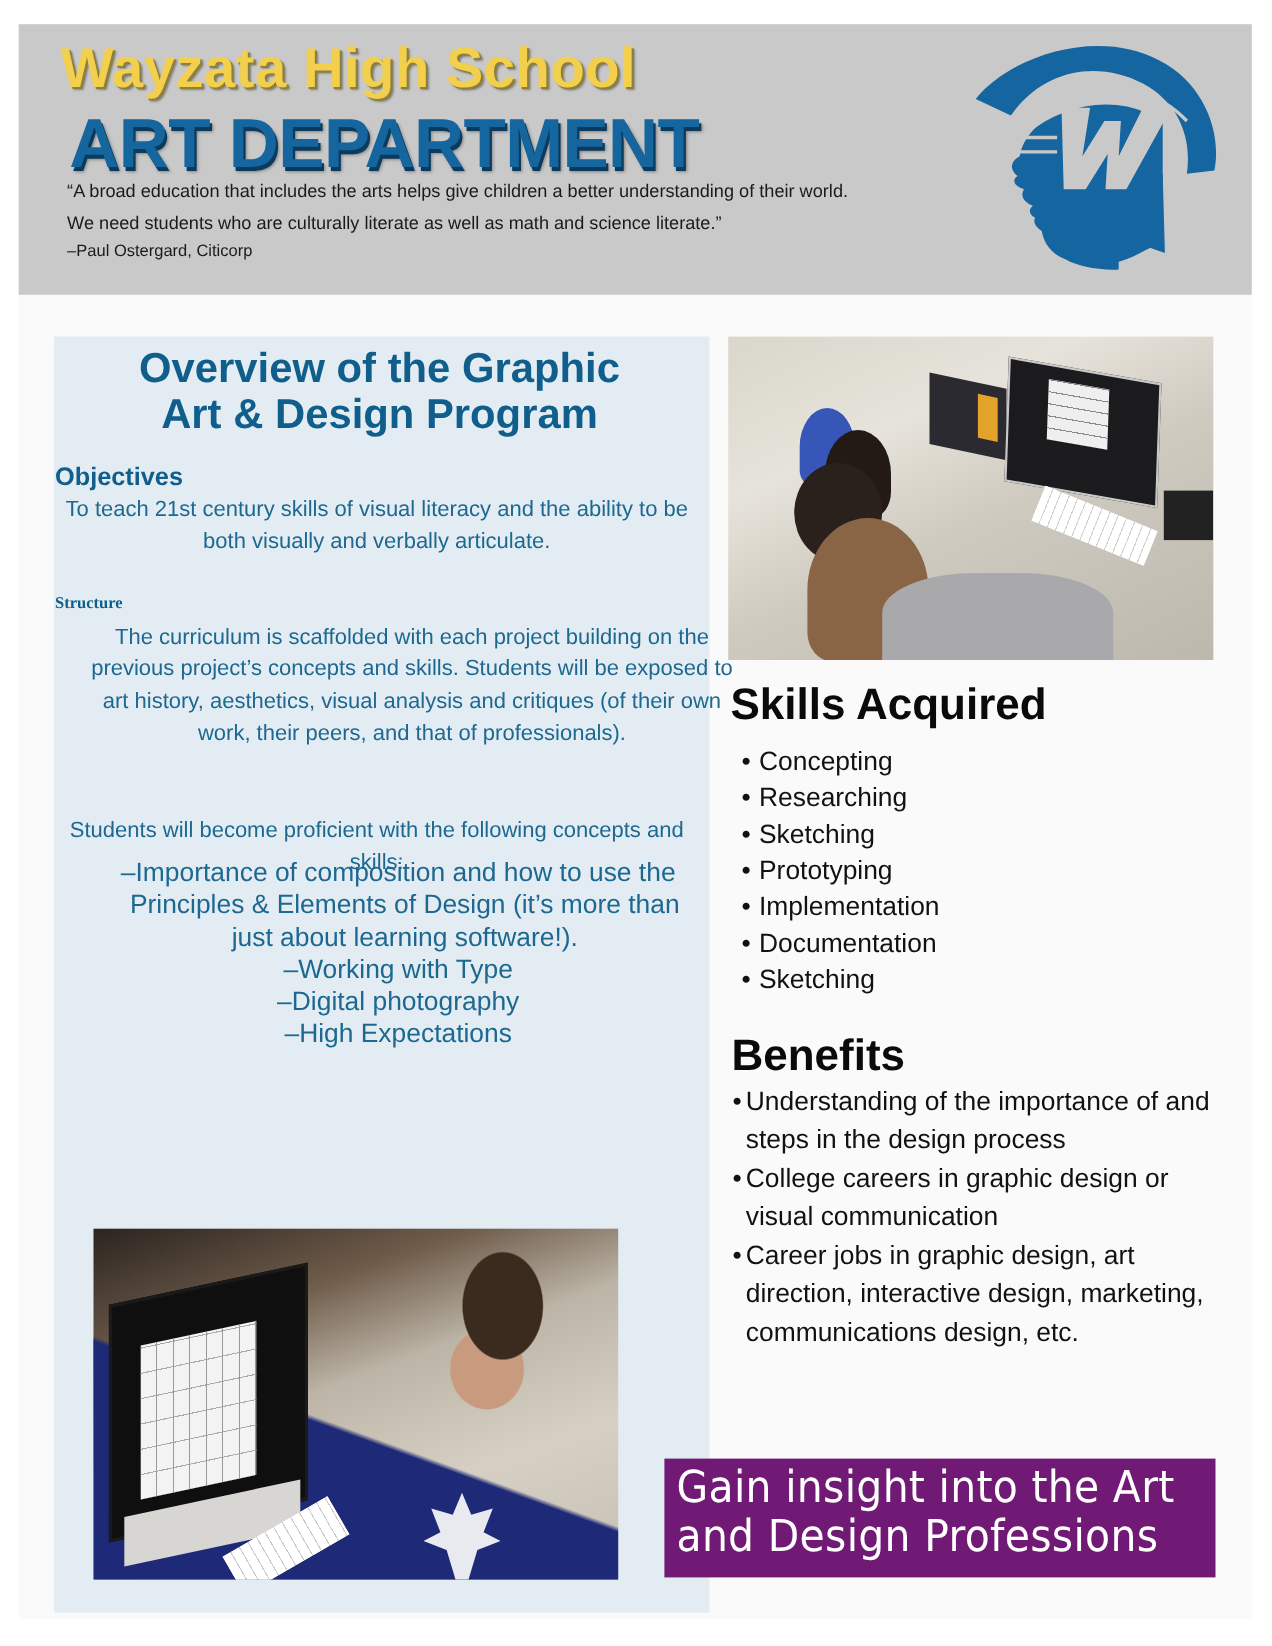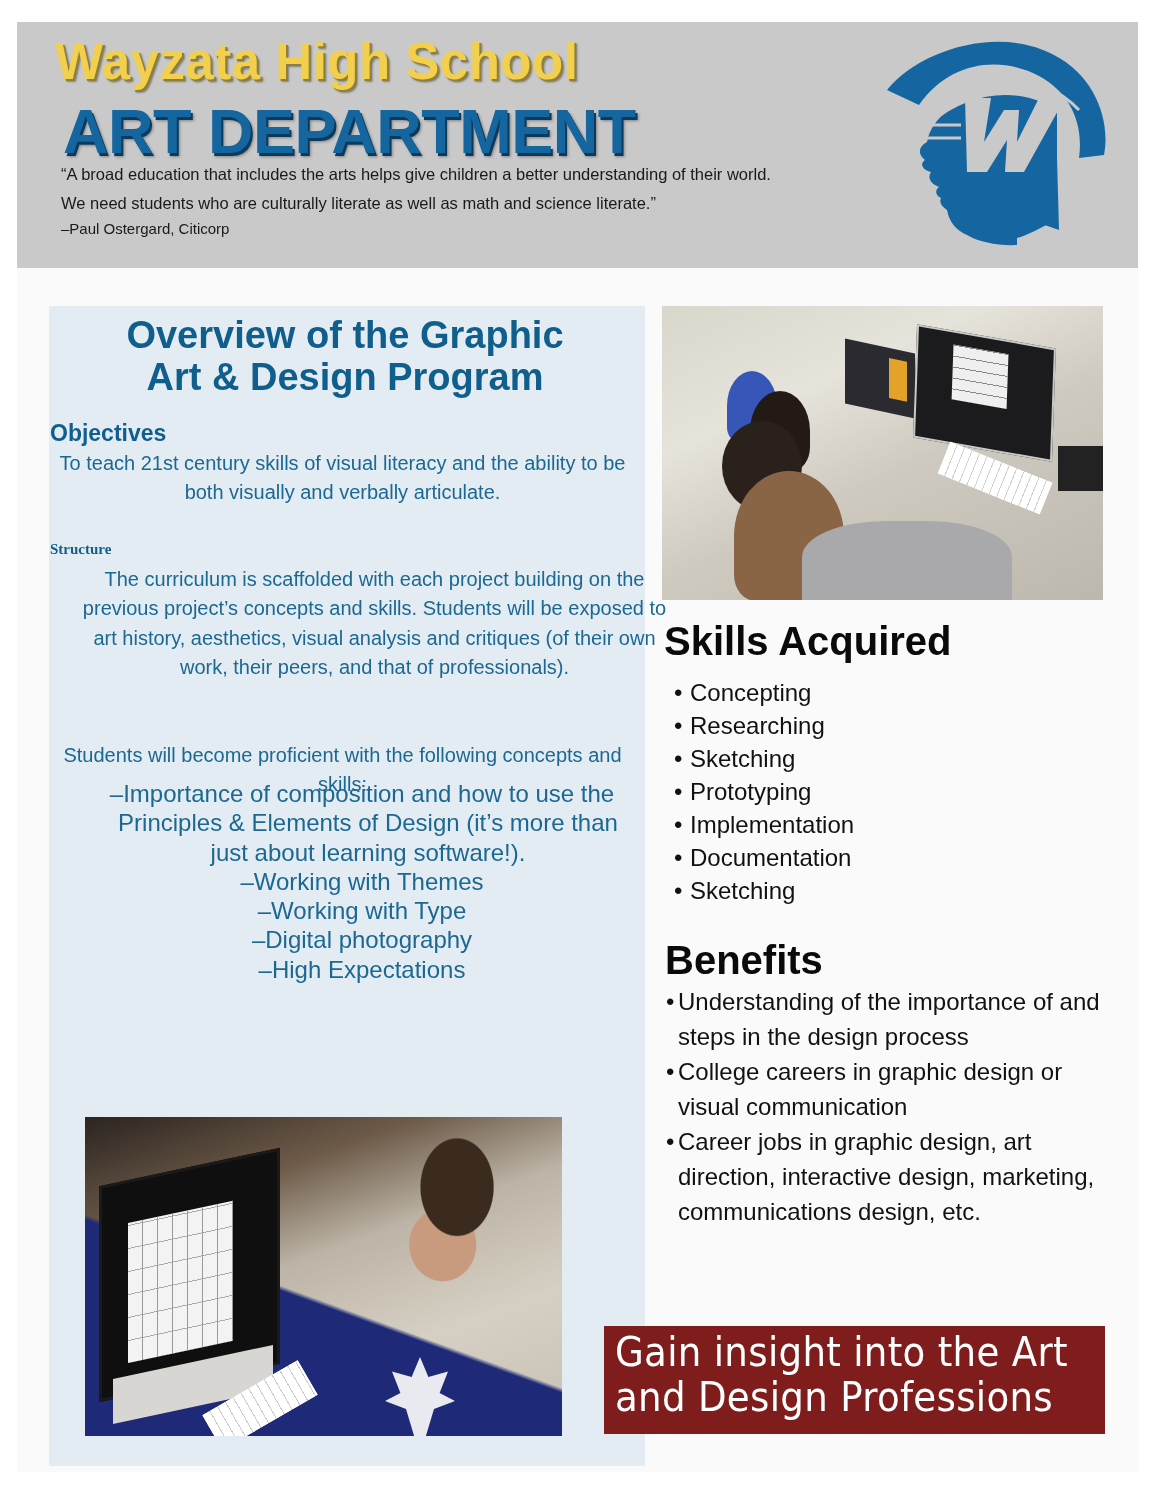--- a/index.html
+++ b/index.html
@@ -168,21 +168,21 @@
       font-size: 40px; line-height: 48px; font-weight: bold; color: #0a0a0a;
     }
     .benefits-list {
       position: absolute; left: 664px; top: 984px; width: 450px; margin: 0; padding: 0; list-style: none;
       font-size: 24px; line-height: 35px; color: #111;
     }
     .benefits-list li { padding-left: 14px; text-indent: -12px; }
     .benefits-list li .bullet { display: inline-block; width: 12px; text-indent: 0; }
     .cta-box {
       position: absolute; left: 604px; top: 1326px; width: 501px; height: 108px;
-      background: #7f1d1d; color: #ffffff;
+      background: #701a75; color: #ffffff;
       box-sizing: border-box; padding: 4px 0 0 11px;
     }
     .cta-line {
       display: block; font-family: "DejaVu Sans", sans-serif; font-weight: 500;
       font-size: 40px; line-height: 45px; letter-spacing: 0.3px;
       transform: scaleX(0.93); transform-origin: left;
     }
   </style>
 </head>
 <body>
@@ -229,21 +229,20 @@
   <h3 class="sub-heading sub-objectives">Objectives</h3>
   <p class="body-text obj-text">To teach 21st century skills of visual literacy and the ability to be both visually and verbally articulate.</p>
 
   <h3 class="sub-heading sub-structure">Structure</h3>
   <p class="body-text struct-text">The curriculum is scaffolded with each project building on the previous project’s concepts and skills. Students will be exposed to art history, aesthetics, visual analysis and critiques (of their own work, their peers, and that of professionals).</p>
 
   <p class="body-text prof-text">Students will become proficient with the following concepts and skills:</p>
 
   <ul class="concept-list">
     <li>–Importance of composition and how to use the Principles &amp; Elements of Design (it’s more than just about learning software!).</li>
-    <li>–Working with Themes</li>
     <li>–Working with Type</li>
     <li>–Digital photography</li>
     <li>–High Expectations</li>
   </ul>
 
   <div class="photo photo-bottom" title="Student drawing on an iMac wearing earbuds">
     <div class="screen-b">
       <div class="screen-b-canvas"></div>
     </div>
     <div class="imac-chin-b"></div>

